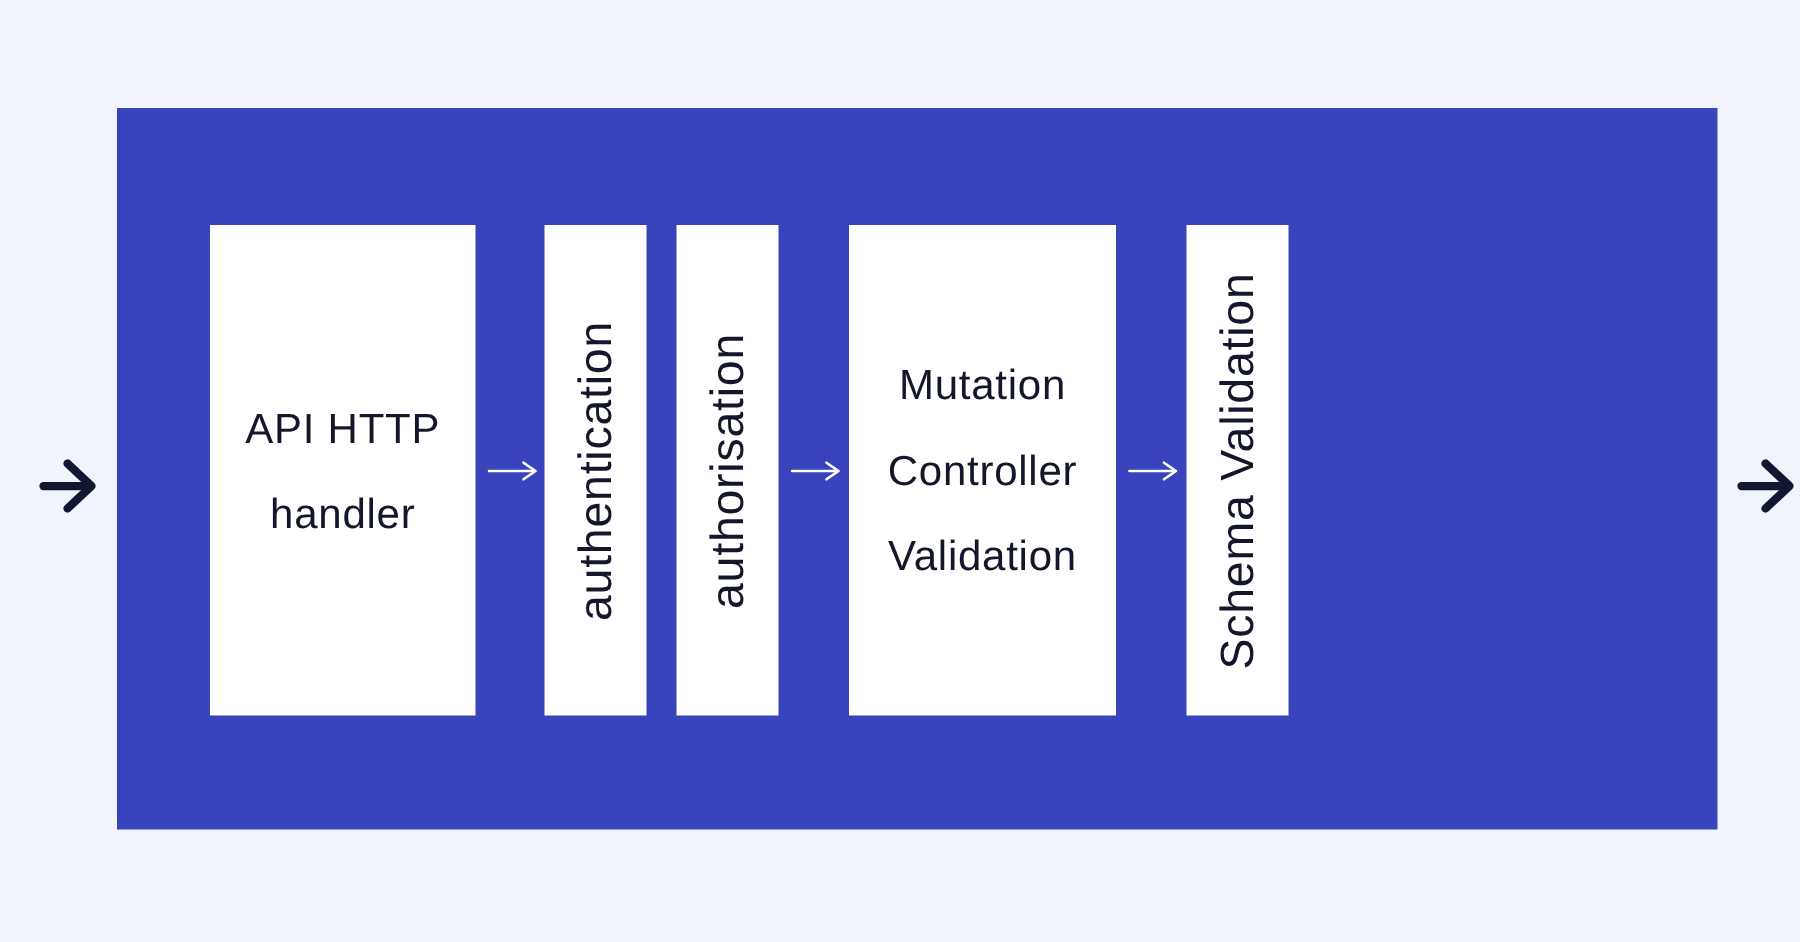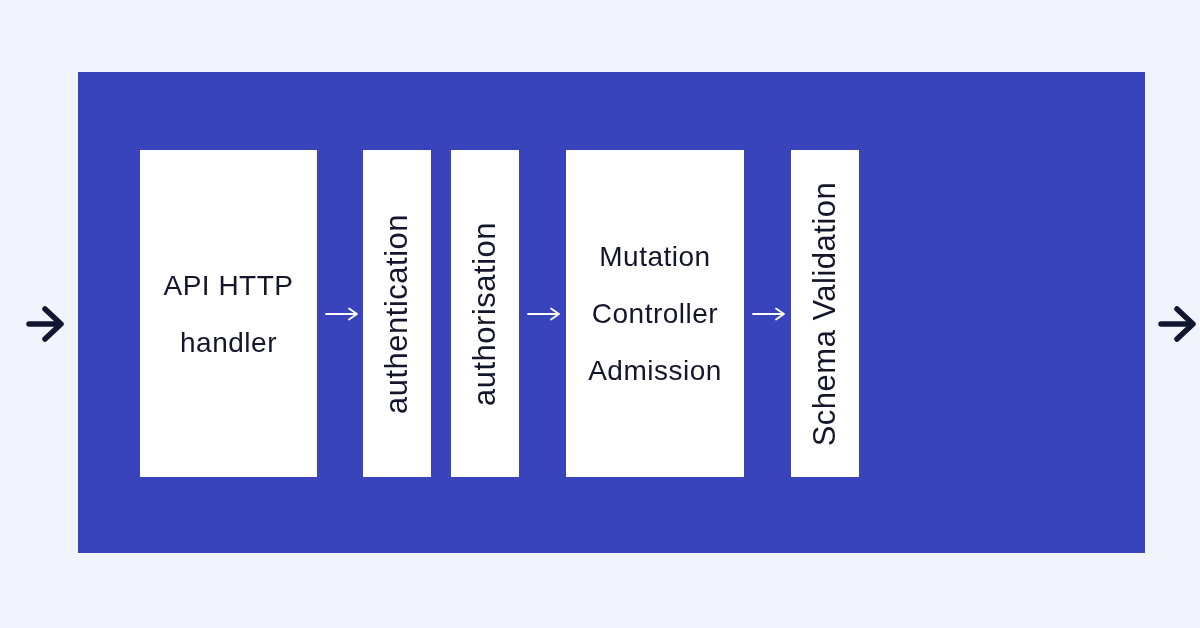--- a/index.html
+++ b/index.html
@@ -108,21 +108,21 @@
   <div class="connector" id="connector-2">
     <svg viewBox="0 0 34 16" fill="none" stroke="currentColor" stroke-width="1.8" stroke-linecap="round" stroke-linejoin="round" aria-hidden="true">
       <path d="M1 8 H31"></path>
       <path d="M24 2.5 L32 8 L24 13.5"></path>
     </svg>
   </div>
 
   <div class="node" id="node-mac">
     <div class="hline">Mutation</div>
     <div class="hline">Controller</div>
-    <div class="hline">Admission</div>
+    <div class="hline">Validation</div>
   </div>
 
   <div class="connector" id="connector-3">
     <svg viewBox="0 0 34 16" fill="none" stroke="currentColor" stroke-width="1.8" stroke-linecap="round" stroke-linejoin="round" aria-hidden="true">
       <path d="M1 8 H31"></path>
       <path d="M24 2.5 L32 8 L24 13.5"></path>
     </svg>
   </div>
 
   <div class="node" id="node-schema">

